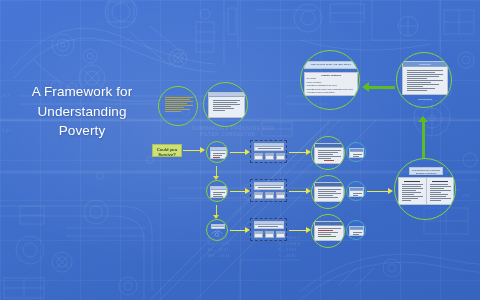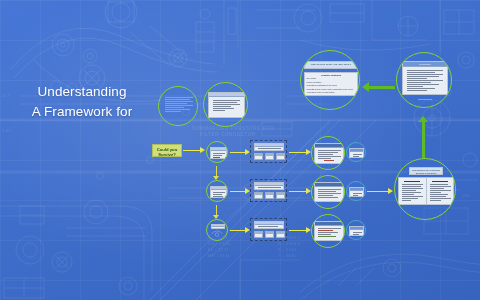--- a/index.html
+++ b/index.html
@@ -290,22 +290,23 @@
   <div class="bp-cap sm" style="left:208px; top:254px;">MD - 3134</div>
   <div class="bp-cap sm" style="left:278px; top:236px;">P - 2884.5</div>
   <div class="bp-cap sm" style="left:278px; top:242px;">C - 2983.8</div>
   <div class="bp-cap sm" style="left:278px; top:248px;">R - 2230</div>
   <div class="bp-cap sm" style="left:278px; top:254px;">T - 4430</div>
   <div class="bp-cap sm" style="left:462px; top:194px;">283</div>
   <div class="bp-cap sm" style="left:2px; top:94px;">207</div>
   <div class="bp-cap sm" style="left:2px; top:129px;">3.07</div>
 
   <div id="title-block">
+    <span class="tl">A Framework for</span>
     <span class="tl">Understanding</span>
-    <span class="tl">A Framework for</span>
+    <span class="tl">Poverty</span>
   </div>
 
   <div class="node-circle" style="left:158px; top:86px; width:40px; height:40px;">
     <div style="position:absolute; left:4px; top:9px; width:32px;">
       <div class="tline y w90"></div>
         <div class="tline y w80"></div>
         <div class="tline y w90"></div>
       <div class="tline y w70"></div>
         <div class="tline y w90"></div>
         <div class="tline y w60"></div>

